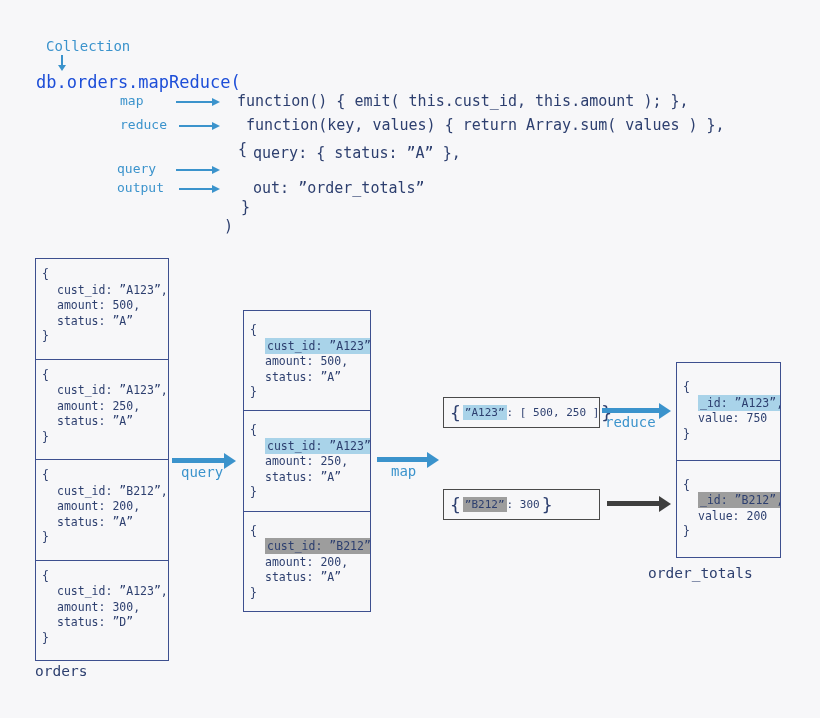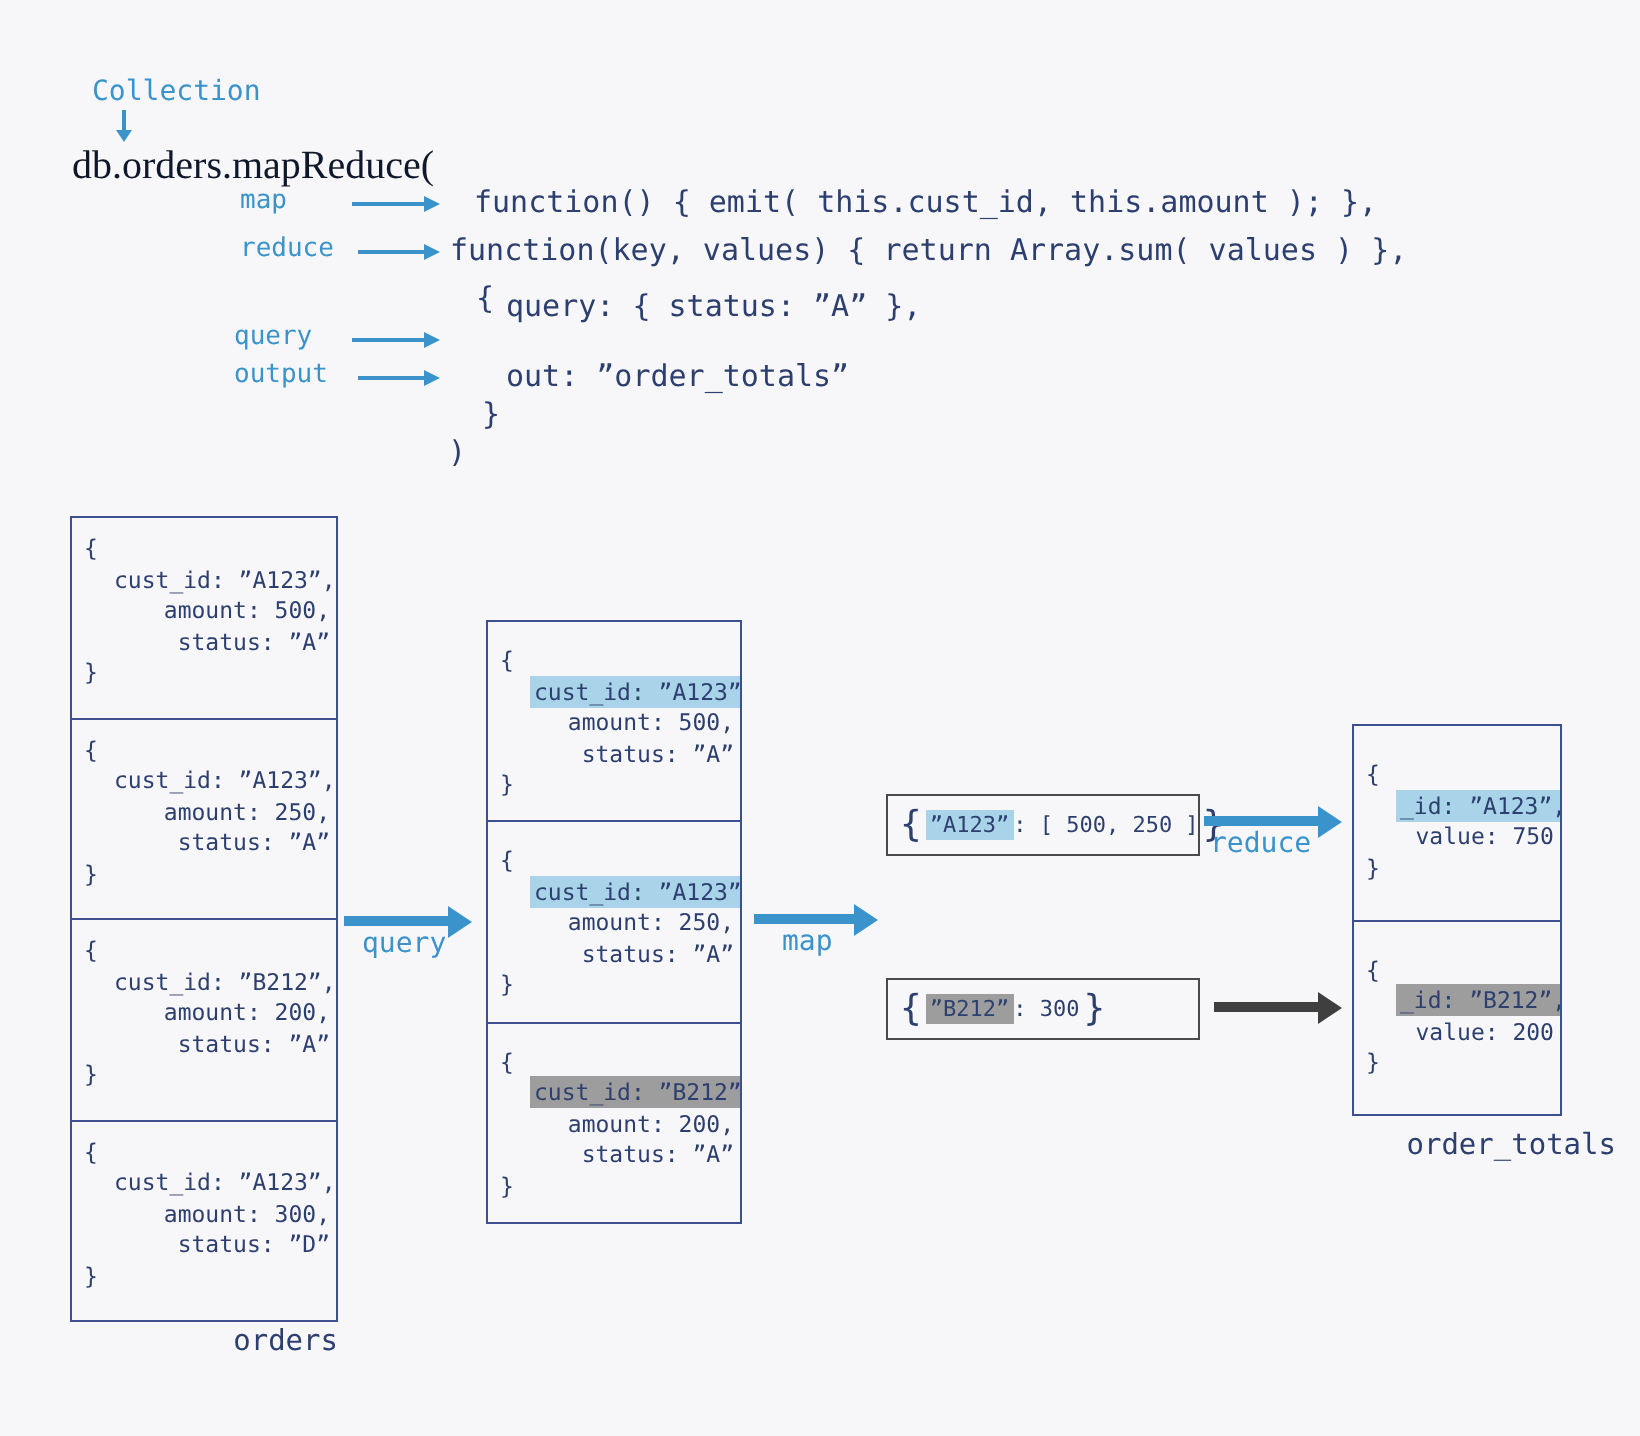--- a/index.html
+++ b/index.html
@@ -5,46 +5,46 @@
   html,body{margin:0;padding:0;}
   body{
     width:820px;height:718px;position:relative;overflow:hidden;
     background:#f7f7f9;
     font-family:"DejaVu Sans Mono","Liberation Mono",monospace;
   }
   .abs{position:absolute;white-space:pre;}
   
   .blue-label{color:#3b93cc;font-size:13px;}
   .code-text{color:#2d3f6f;font-size:15px;}
-  .code-header{color:#0f172a;font-size:20px;font-family:Liberation Serif, serif;}
+  .code-header{color:#1d4ed8;font-size:17px;}
   
   .arrow-thin{position:absolute;height:2px;background:#3b93cc;}
   .arrow-thin::after{content:"";position:absolute;right:-8px;top:50%;transform:translateY(-50%);
     border-left:8px solid #3b93cc;border-top:4px solid transparent;border-bottom:4px solid transparent;}
   
   .arrow-down{position:absolute;width:2px;background:#3b93cc;}
   .arrow-down::after{content:"";position:absolute;left:50%;transform:translateX(-50%);bottom:-6px;
     border-top:6px solid #3b93cc;border-left:4px solid transparent;border-right:4px solid transparent;}
   
   .arrow-thick{position:absolute;height:5px;background:#3b93cc;}
   .arrow-thick::after{content:"";position:absolute;right:-12px;top:50%;transform:translateY(-50%);
     border-left:12px solid #3b93cc;border-top:8px solid transparent;border-bottom:8px solid transparent;}
   .arrow-dark{background:#3f3f3f;}
   .arrow-dark::after{border-left-color:#3f3f3f;}
   .diagram-label{color:#3b93cc;font-size:14px;}
-  .coll-label{color:#2d3f6f;font-size:14.5px;text-align:right;}
+  .coll-label{color:#2d3f6f;font-size:14.5px;text-align:left;}
   
   .doc-box{position:absolute;border:1px solid #3d4f8f;display:flex;flex-direction:column;box-sizing:border-box;}
   .doc-cell{flex:1;border-bottom:1px solid #3d4f8f;box-sizing:border-box;
     padding:8px 3px 0 6px;font-size:11.5px;line-height:15.5px;color:#2d3f6f;overflow:hidden;}
   .doc-cell:last-child{border-bottom:none;}
   .doc-cell.pad-mid{padding-top:12px;}
   .doc-cell.pad-big{padding-top:17px;}
   .doc-line{white-space:pre;}
-  .doc-line.indent{padding-left:15px;text-align:right;}
+  .doc-line.indent{padding-left:15px;}
   .hl-blue{background:#a9d3e9;padding:1px 2px;}
   .hl-gray{background:#9d9d9d;padding:1px 2px;}
   
   .kv-box{position:absolute;border:1px solid #4a4a4a;box-sizing:border-box;
     display:flex;align-items:center;padding:0 4px;font-size:11px;color:#2d3f6f;white-space:pre;}
   .kv-brace{font-size:18px;color:#2d3f6f;padding:0 2px;}
 </style>
 </head>
 <body>
 
@@ -52,21 +52,21 @@
 <div class="arrow-down" style="left:61px;top:55px;height:10px;"></div>
 
 <div class="abs code-header" style="left:36px;top:72px;">db.orders.mapReduce(</div>
 
 <div class="abs blue-label" style="left:120px;top:93px;">map</div>
 <div class="arrow-thin" style="left:176px;top:101px;width:36px;"></div>
 <div class="abs code-text" style="left:237px;top:92px;">function() { emit( this.cust_id, this.amount ); },</div>
 
 <div class="abs blue-label" style="left:120px;top:117px;">reduce</div>
 <div class="arrow-thin" style="left:179px;top:125px;width:33px;"></div>
-<div class="abs code-text" style="left:225px;top:116px;text-align:center;">function(key, values) { return Array.sum( values ) },</div>
+<div class="abs code-text" style="left:246px;top:116px;text-align:center;">function(key, values) { return Array.sum( values ) },</div>
 
 <div class="abs code-text" style="left:238px;top:140px;">{</div>
 
 <div class="abs blue-label" style="left:117px;top:161px;">query</div>
 <div class="arrow-thin" style="left:176px;top:169px;width:36px;"></div>
 <div class="abs code-text" style="left:253px;top:144px;">query: { status: ”A” },</div>
 
 <div class="abs blue-label" style="left:117px;top:180px;">output</div>
 <div class="arrow-thin" style="left:179px;top:188px;width:33px;"></div>
 <div class="abs code-text" style="left:253px;top:179px;">out: ”order_totals”</div>

